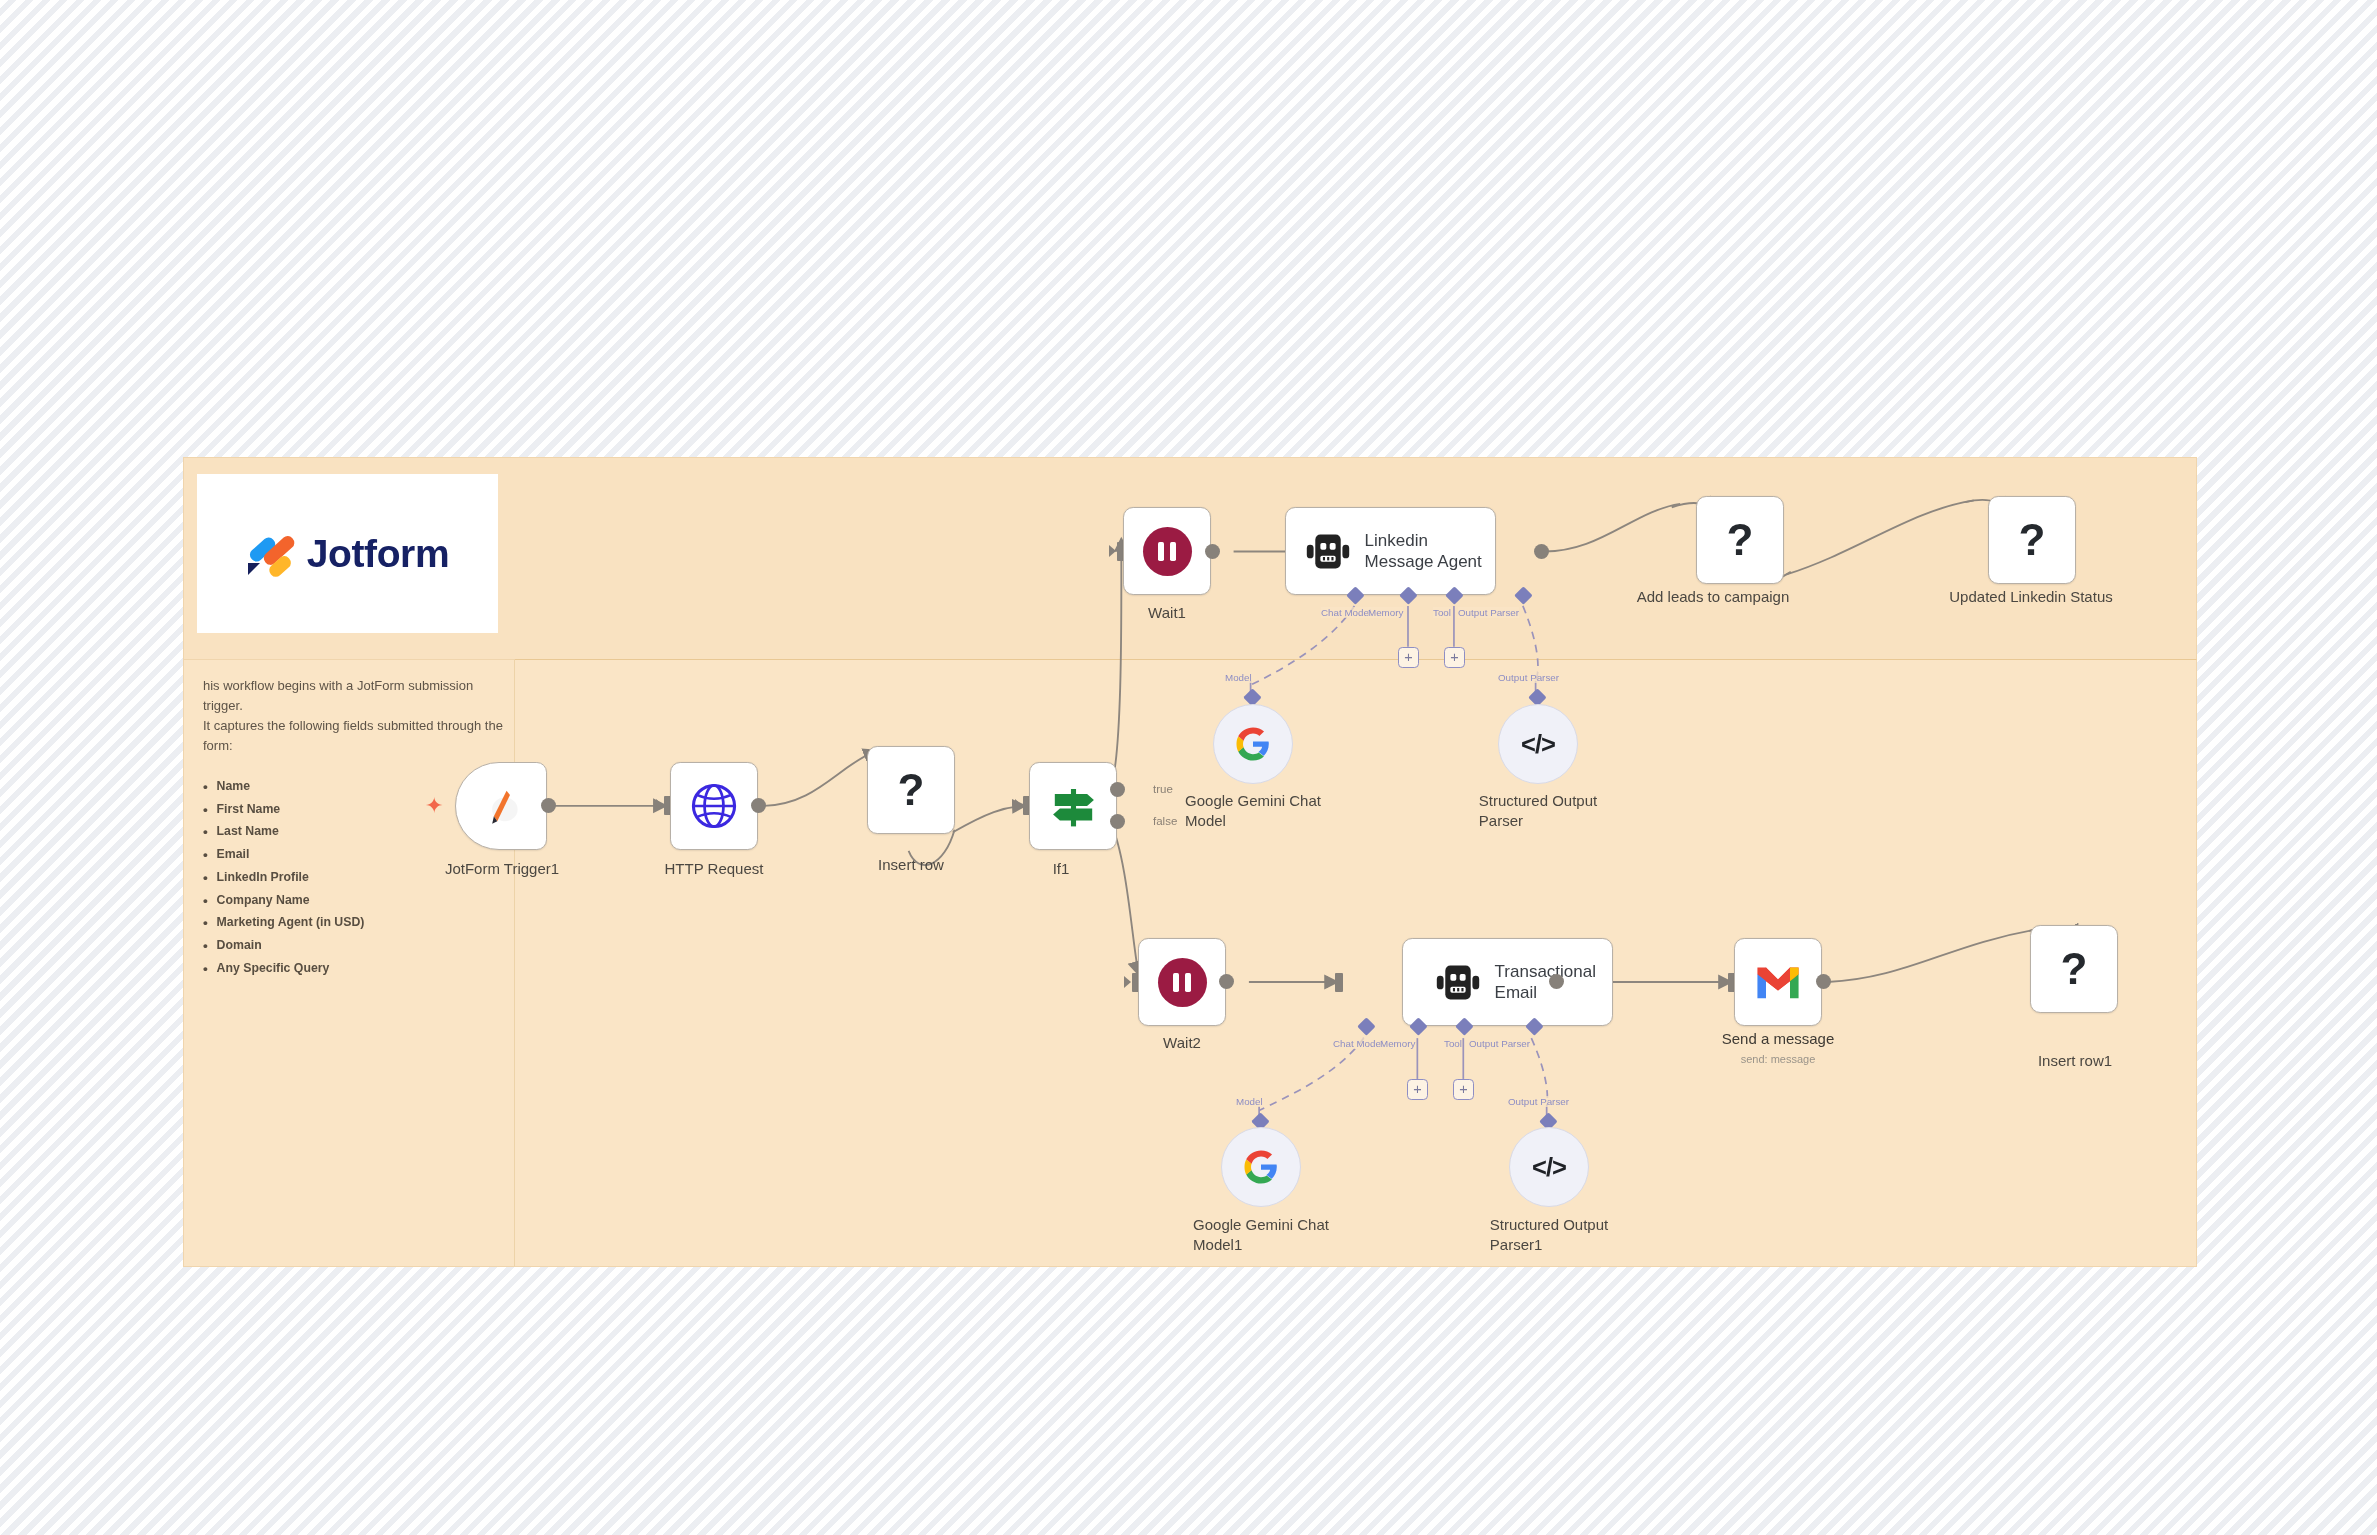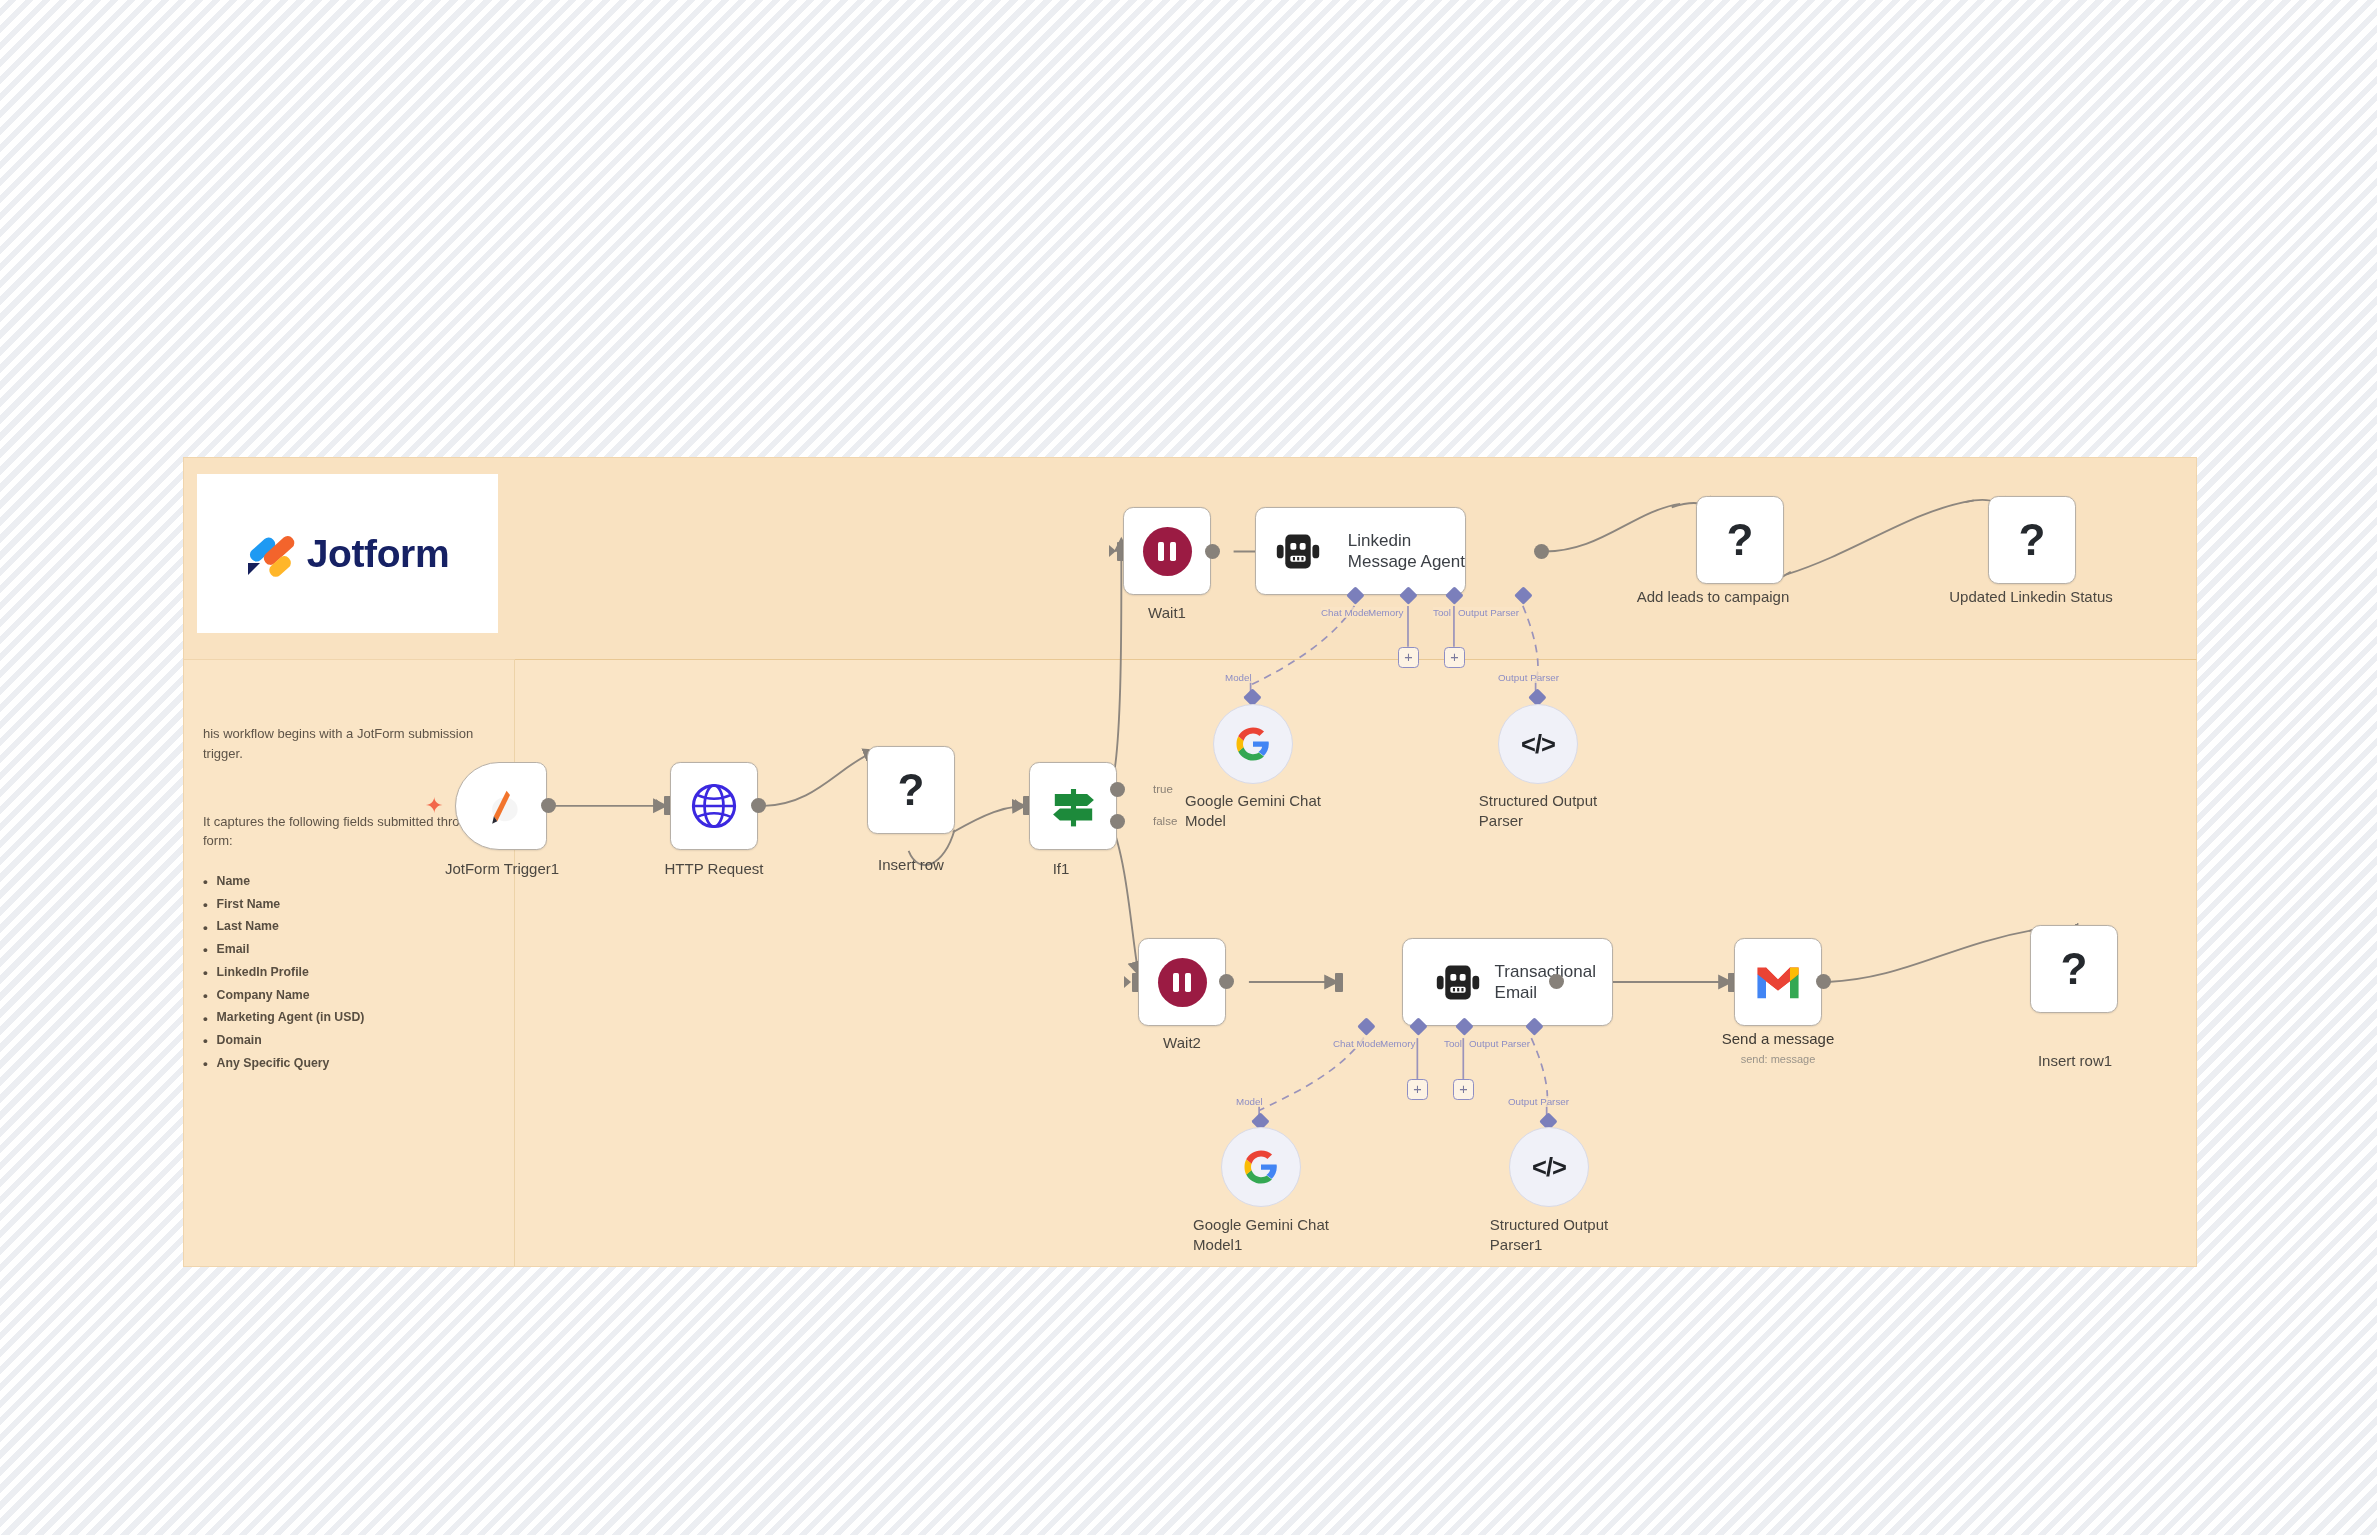--- a/index.html
+++ b/index.html
@@ -82,21 +82,21 @@
   
   #note-body {
     position: absolute;
     left: 203px; top: 676px;
     width: 306px;
     color: #5e5448;
     font-size: 13px;
     line-height: 1.52;
     font-family: "Liberation Sans", sans-serif;
   }
-  #note-body p { margin-bottom: 0.9px; margin-top: 48px; }
+  #note-body p { margin-bottom: 0.9px; }
   #note-body ul { margin-top: 19px; list-style: none; }
   #note-body li {
     font-weight: bold; font-size: 12.3px; line-height: 1.85;
     position: relative; padding-left: 13.6px; color: #584e41;
   }
   #note-body li::before {
     content: "\2022"; position: absolute; left: 0; top: -0.9px;
     font-size: 13.6px; color: #584e41;
   }
 
@@ -367,21 +367,21 @@
   <div class="node node-sq" style="left:1123px; top:507px;">
     <span class="pause-icon">
         <b></b>
         <b></b>
       </span>
   </div>
   <span class="port-out" style="left:1205px; top:544px;"></span>
   <div class="node-label" style="left:1167px; top:604px;">Wait1</div>
 
   <span class="port-in" style="left:1321px; top:542px;"></span>
-  <div class="node node-wide" style="left:1255px; top:507px;justify-content:space-between;">
+  <div class="node node-wide" style="left:1285px; top:507px;">
     <span class="robot-icon">
       <svg viewBox="0 0 54 46" width="46" height="39">
         <rect x="12" y="3" width="30" height="40" rx="6" fill="#222"></rect>
         <rect x="2" y="15" width="8" height="16" rx="4" fill="#222"></rect>
         <rect x="44" y="15" width="8" height="16" rx="4" fill="#222"></rect>
         <rect x="18" y="13" width="7" height="8" rx="2" fill="#fff"></rect>
         <rect x="29" y="13" width="7" height="8" rx="2" fill="#fff"></rect>
         <rect x="18" y="28" width="18" height="7" rx="2" fill="#fff"></rect>
         <rect x="21" y="29.5" width="2.5" height="4" fill="#222"></rect>
         <rect x="26" y="29.5" width="2.5" height="4" fill="#222"></rect>

